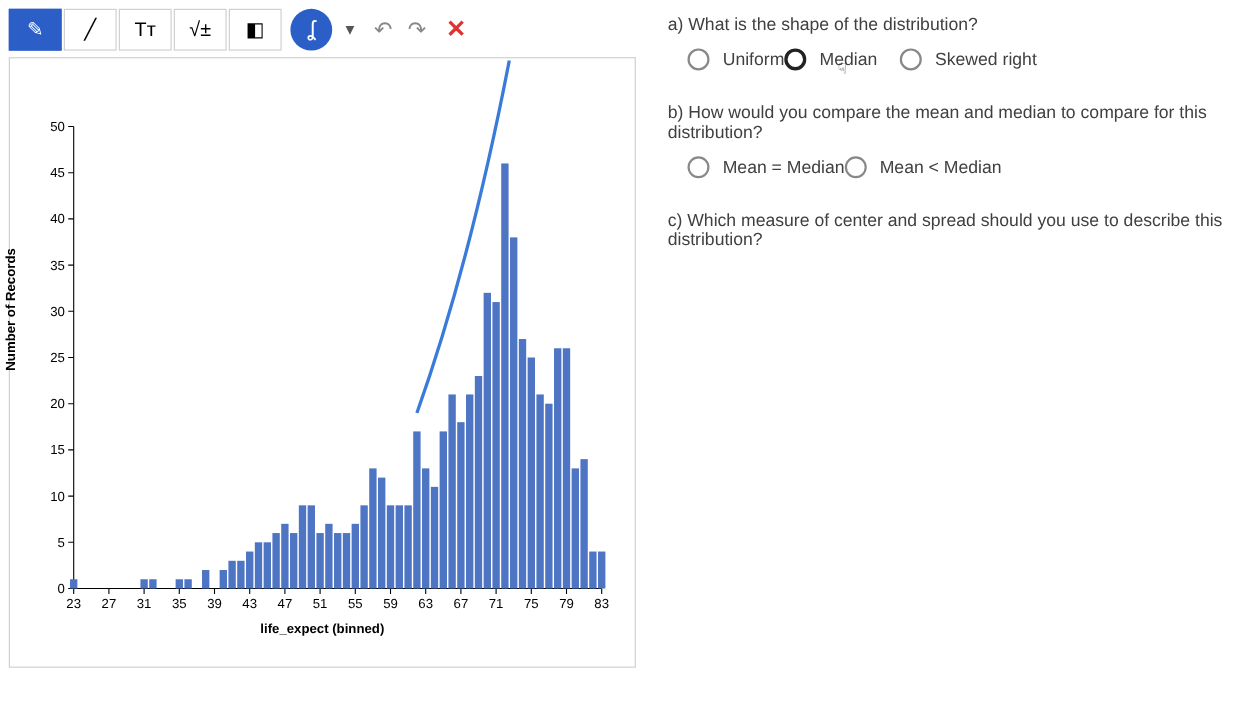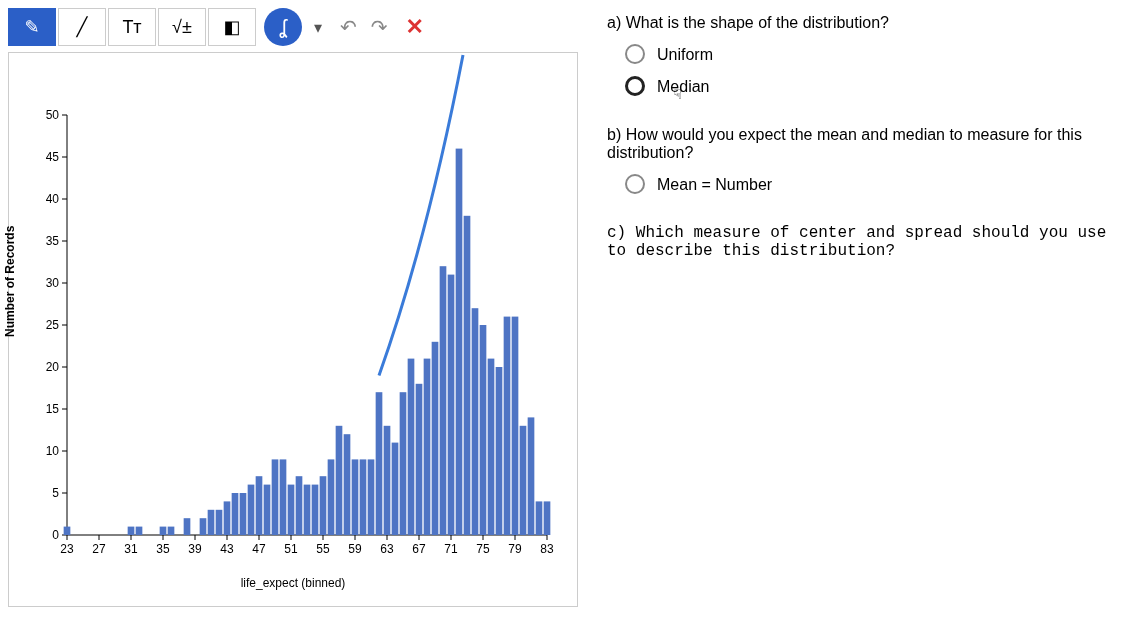--- a/index.html
+++ b/index.html
@@ -13,25 +13,25 @@
 .undo-btn, .redo-btn { color: #888; font-size: 20px; padding: 0 6px; cursor: pointer; }
 .close-btn { color: #d33; font-size: 22px; font-weight: bold; padding: 0 10px; cursor: pointer; }
 .chart-container { border: 1px solid #ccc; width: 570px; height: 555px; position: relative; background: #fff; }
 .axis { stroke: #000; stroke-width: 1; }
 .tick-line { stroke: #000; stroke-width: 1; }
 .bar { fill: #4e74c4; }
 .curve { stroke: #3a7bd9; stroke-width: 3; fill: none; }
 .axis-text { font-size: 12px; fill: #000; text-anchor: middle; }
 .axis-text-y { font-size: 12px; fill: #000; text-anchor: end; }
 .ylabel { position: absolute; left: 8px; top: 50%; transform: rotate(-90deg) translate(0,-50%); transform-origin: left center; font-size: 12px; font-weight: bold; }
-.xlabel { position: absolute; left: 50%; bottom: 16px; transform: translateX(-50%); font-size: 12px; font-weight: normal; }
-.right-panel { flex: 1; padding: 14px 22px; font-size: 16px; color: #000000; }
+.xlabel { position: absolute; left: 50%; bottom: 28px; transform: translateX(-50%); font-size: 12px; font-weight: bold; }
+.right-panel { flex: 1; padding: 14px 22px; font-size: 16px; color: #404040; }
 .question { margin-bottom: 18px; }
 .q-prompt { margin-bottom: 12px; font-size: 16px; }
-.options { display: flex; flex-direction: column; gap: 12px; margin-left: 18px; }
+.options { display: flex; gap: 0; margin-left: 18px; }
 .option { display: flex; align-items: center; gap: 12px; cursor: pointer; }
 .radio { width: 20px; height: 20px; border: 2px solid #888; border-radius: 50%; flex-shrink: 0; }
 .radio.focus { border-color: #222; border-width: 3px; }
 .opt-label { font-size: 16px; padding-top: 1px; }
 .cursor-hand { position: absolute; font-size: 14px; }
 </style>
 </head>
 <body>
 
 <div class="left-panel">
@@ -183,27 +183,35 @@
     <div class="options" id="opts-a">
         <div class="option">
           <div class="radio"></div>
           <span class="opt-label">Uniform</span>
         </div>
         <div class="option">
           <div class="radio focus"></div>
           <span class="opt-label">Median</span>
           <span class="cursor-hand" style="position: relative; left: -48px; top: 8px;">☟</span>
         </div>
+        <div class="option">
+          <div class="radio"></div>
+          <span class="opt-label">Skewed right</span>
+        </div>
       </div>
   </div>
   <div class="question" style="margin-top:30px;">
-    <div class="q-prompt">b) How would you expect the mean and median to measure for this distribution?</div>
+    <div class="q-prompt">b) How would you compare the mean and median to compare for this distribution?</div>
     <div class="options" id="opts-b">
         <div class="option">
           <div class="radio"></div>
-          <span class="opt-label">Mean = Number</span>
-        </div>
-      </div>
-  </div>
-  <div class="question" style="margin-top:30px;font-family:Liberation Mono, monospace;">
+          <span class="opt-label">Mean = Median</span>
+        </div>
+        <div class="option">
+          <div class="radio"></div>
+          <span class="opt-label">Mean &lt; Median</span>
+        </div>
+      </div>
+  </div>
+  <div class="question" style="margin-top:30px;">
     <div class="q-prompt">c) Which measure of center and spread should you use to describe this distribution?</div>
   </div>
 </div>
 
 </body></html>

